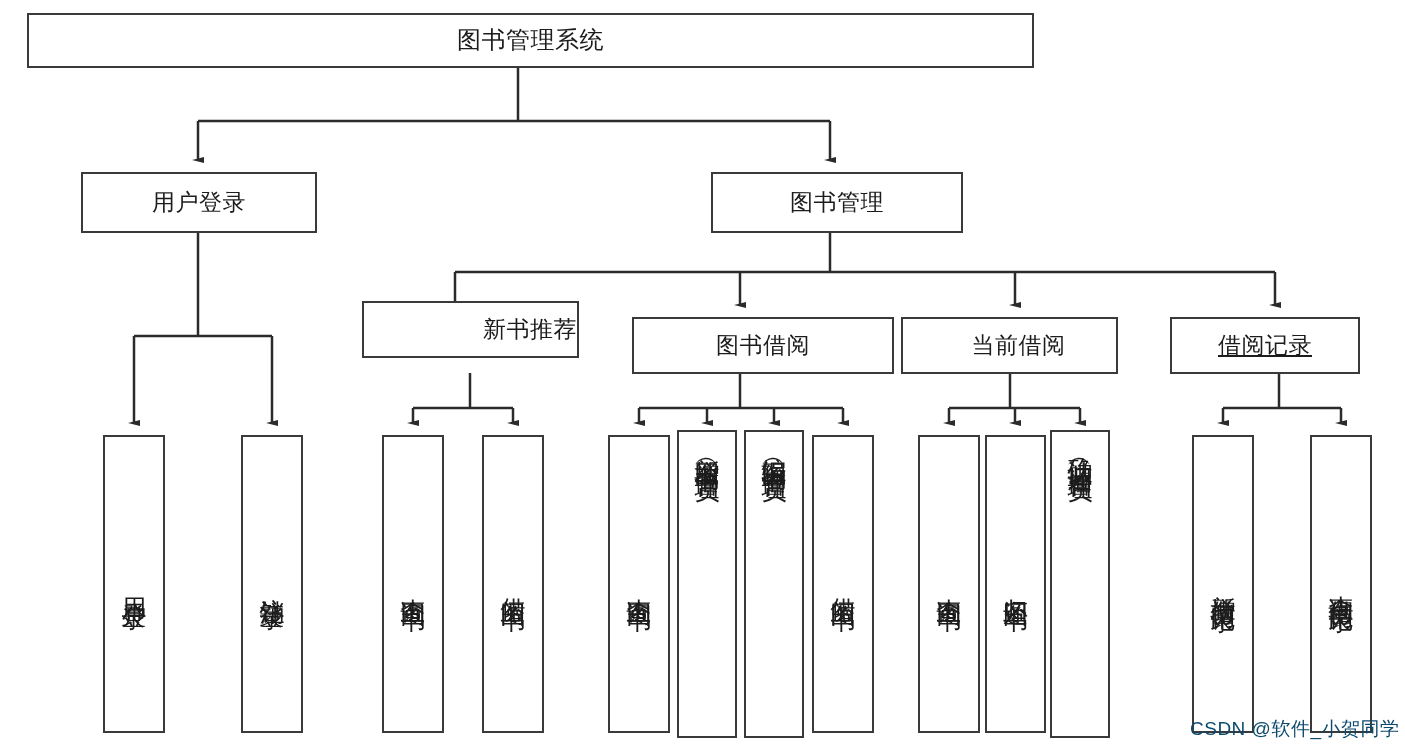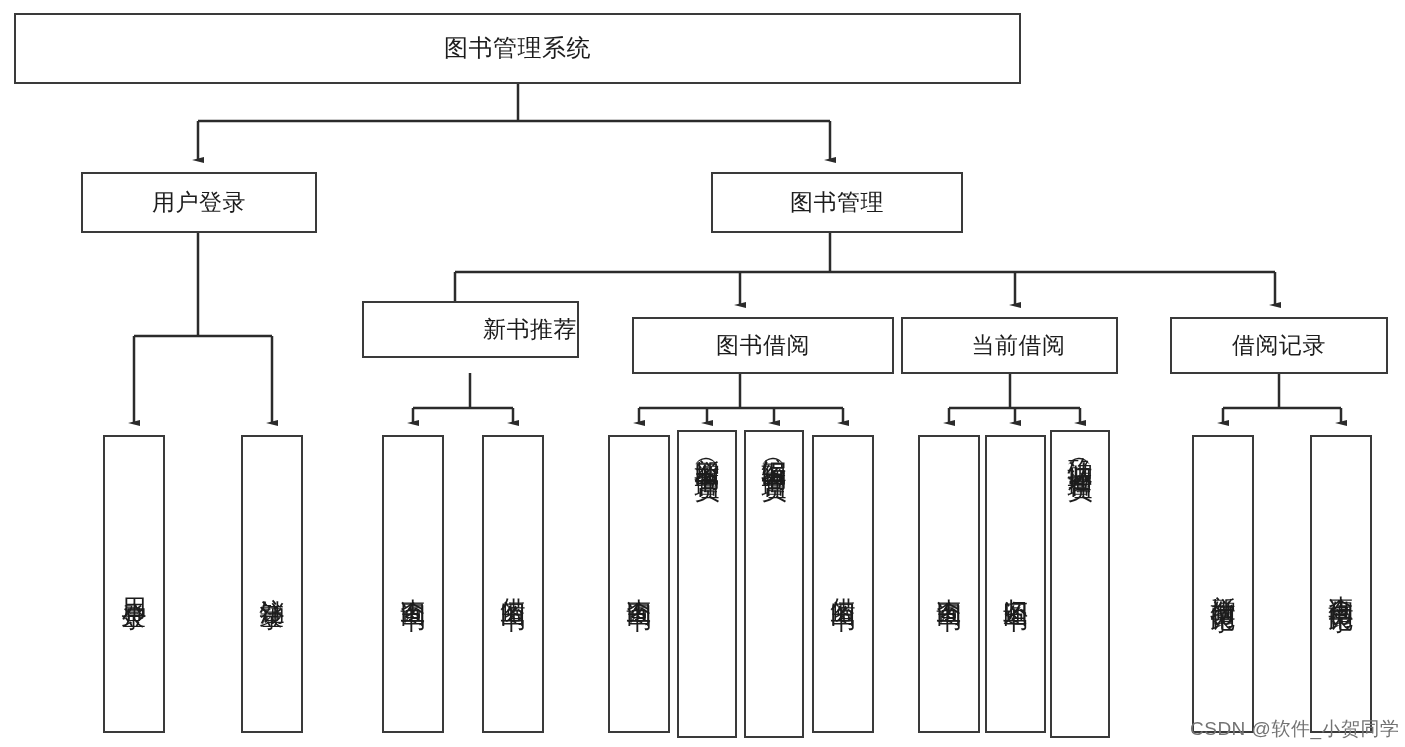--- a/index.html
+++ b/index.html
@@ -57,21 +57,21 @@
     letter-spacing: 3px;
     line-height: 1;
   }
   .node.vertical.centered {
     align-items: center;
     padding-top: 0;
   }
   #root-node .label { font-size: 24px; }
   .watermark {
     position: absolute;
-    color: #737373;
+    color: #0c4a6e;
     font-size: 19px;
     white-space: nowrap;
     letter-spacing: 0.5px;
     font-family: "Liberation Sans", "DejaVu Sans", sans-serif;
   }
 </style>
 </head>
 <body>
 
 <div id="canvas">
@@ -119,41 +119,41 @@
       <path d="M1015,408 L1015,423" marker-end="url(#arrow)"></path>
       <path d="M1080,408 L1080,423" marker-end="url(#arrow)"></path>
 
       <path d="M1279,373 L1279,408"></path>
       <path d="M1223,408 L1341,408"></path>
       <path d="M1223,408 L1223,423" marker-end="url(#arrow)"></path>
       <path d="M1341,408 L1341,423" marker-end="url(#arrow)"></path>
     </g>
   </svg>
 
-  <div class="node horizontal" id="root-node" style="left:14px; top:13px; width:1007px; height:71px;justify-content:center;">
+  <div class="node horizontal" id="root-node" style="left:27px; top:13px; width:1007px; height:55px;justify-content:center;">
     <span class="label">图书管理系统</span>
   </div>
 
   <div class="node horizontal" style="left:81px; top:172px; width:236px; height:61px;">
     <span class="label">用户登录</span>
   </div>
   <div class="node horizontal" style="left:711px; top:172px; width:252px; height:61px;">
     <span class="label">图书管理</span>
   </div>
 
   <div class="node horizontal" style="left:362px; top:301px; width:217px; height:57px;justify-content:flex-end;">
     <span class="label">新书推荐</span>
   </div>
   <div class="node horizontal" style="left:632px; top:317px; width:262px; height:57px;">
     <span class="label">图书借阅</span>
   </div>
   <div class="node horizontal" style="left:901px; top:317px; width:217px; height:57px;padding-left:18px;">
     <span class="label">当前借阅</span>
   </div>
-  <div class="node horizontal" style="left:1170px; top:317px; width:218px; height:57px;">
+  <div class="node horizontal" style="left:1170px; top:317px; width:190px; height:57px;text-decoration:underline;">
     <span class="label">借阅记录</span>
   </div>
 
   <div class="node vertical centered" style="left:103px; top:435px; width:62px; height:298px;">
     <span class="label">用户登录</span>
   </div>
   <div class="node vertical centered" style="left:241px; top:435px; width:62px; height:298px;">
     <span class="label">注销登录</span>
   </div>
 

